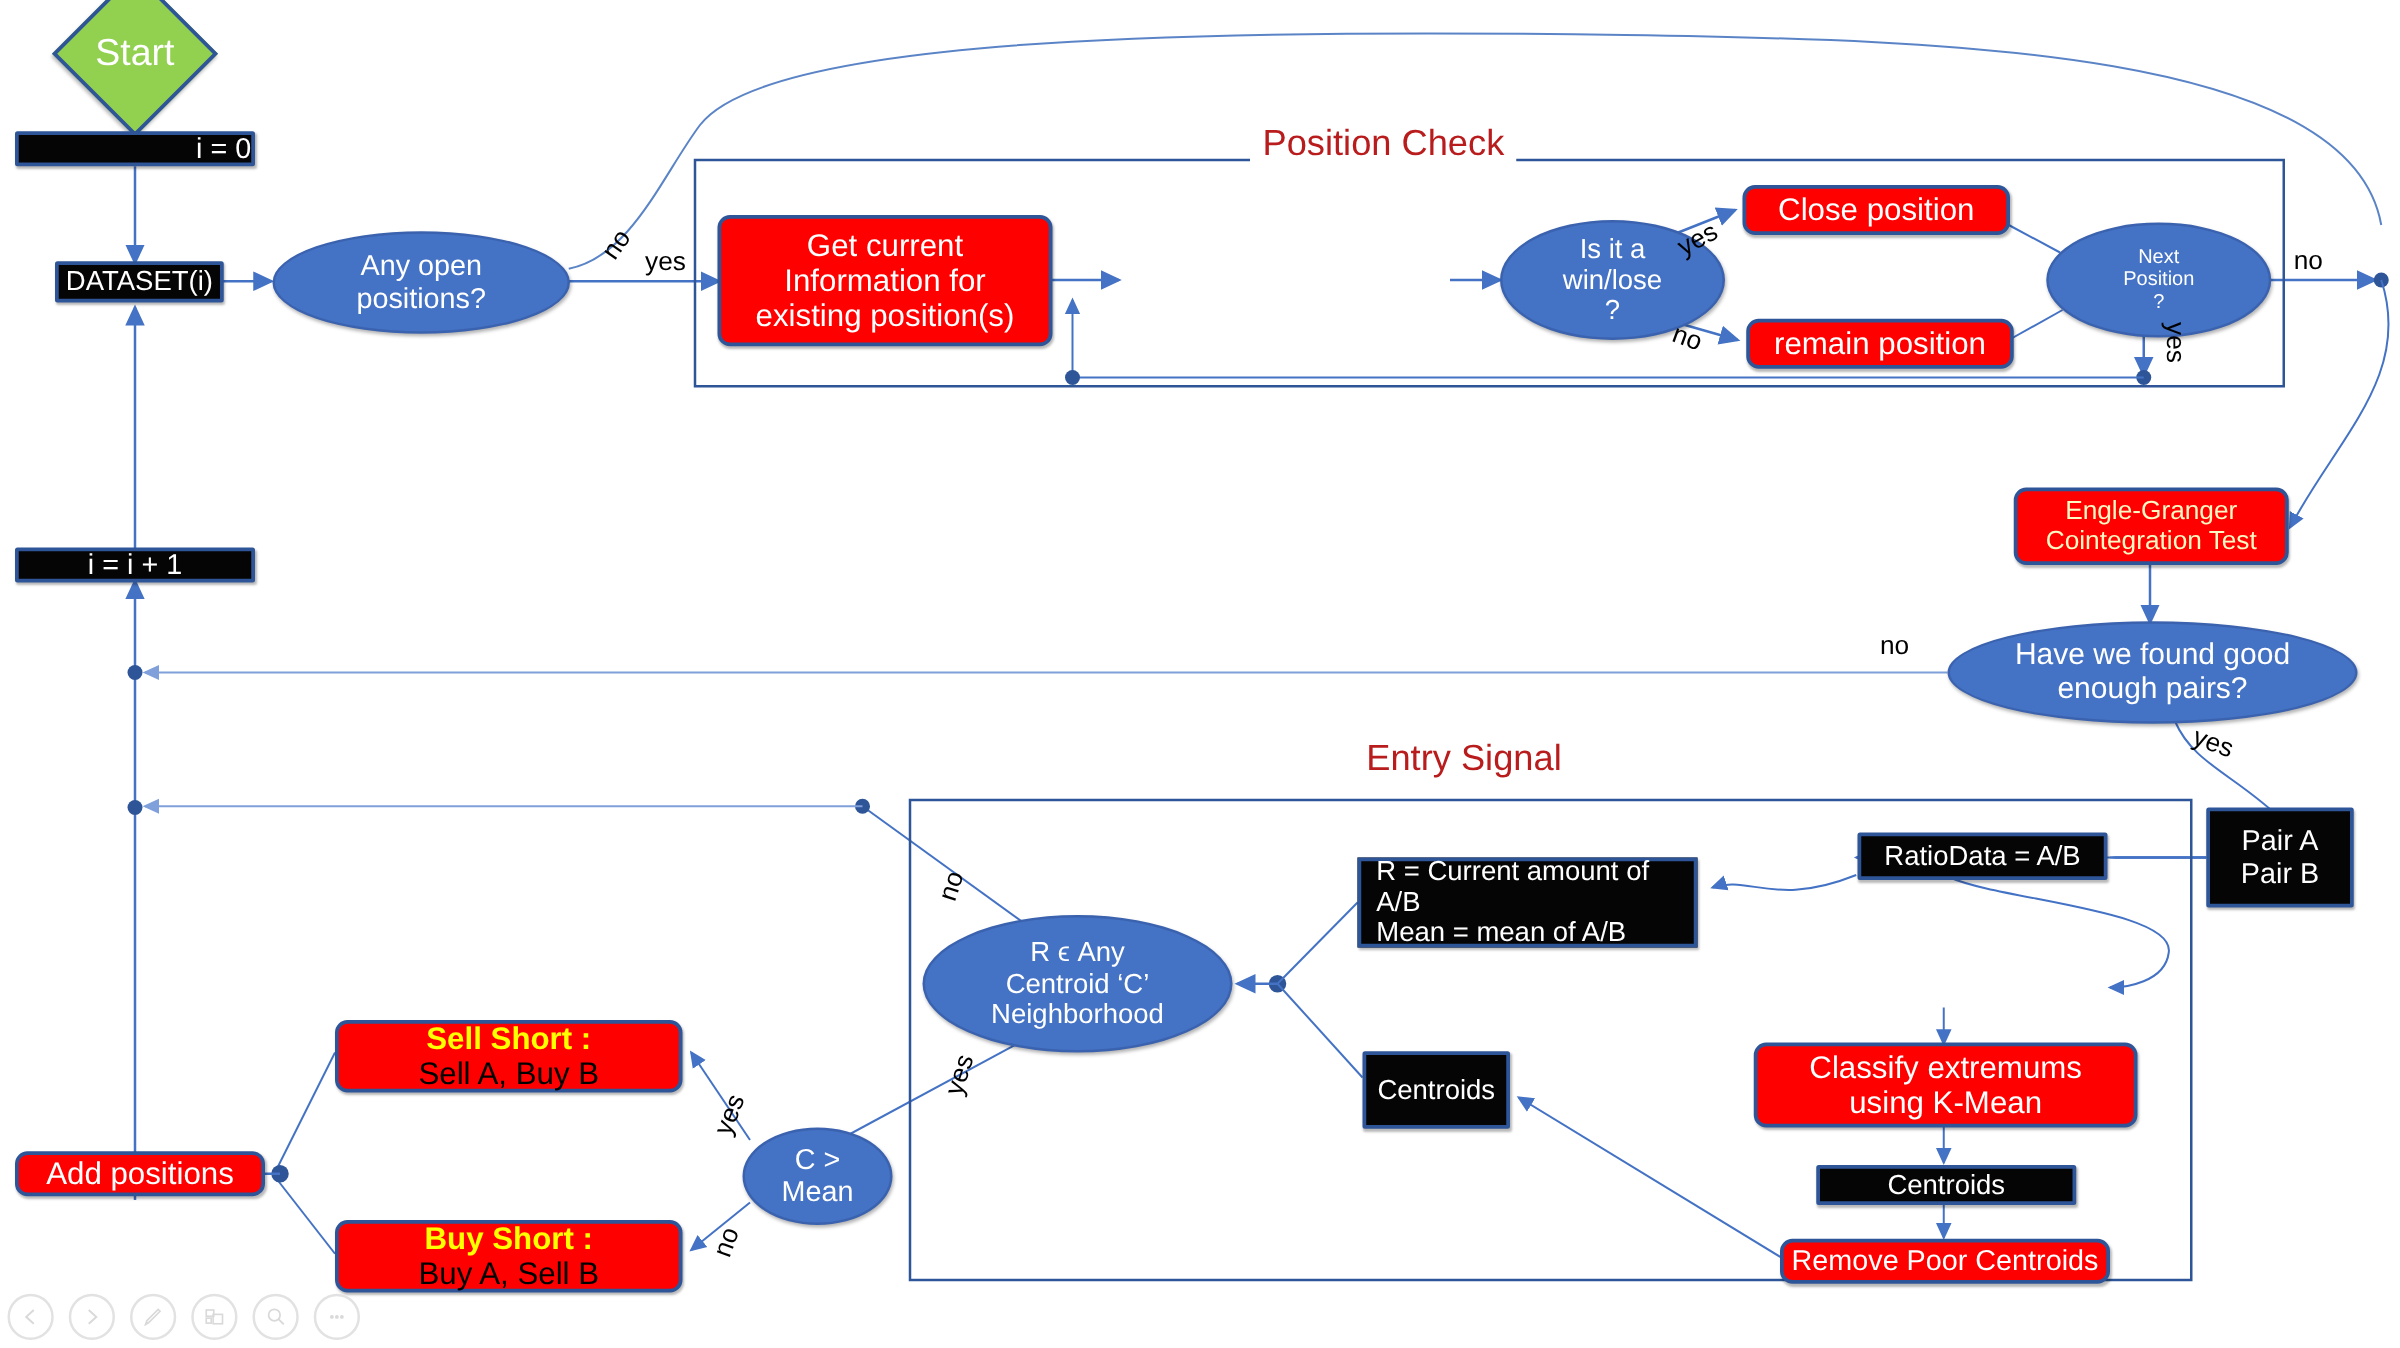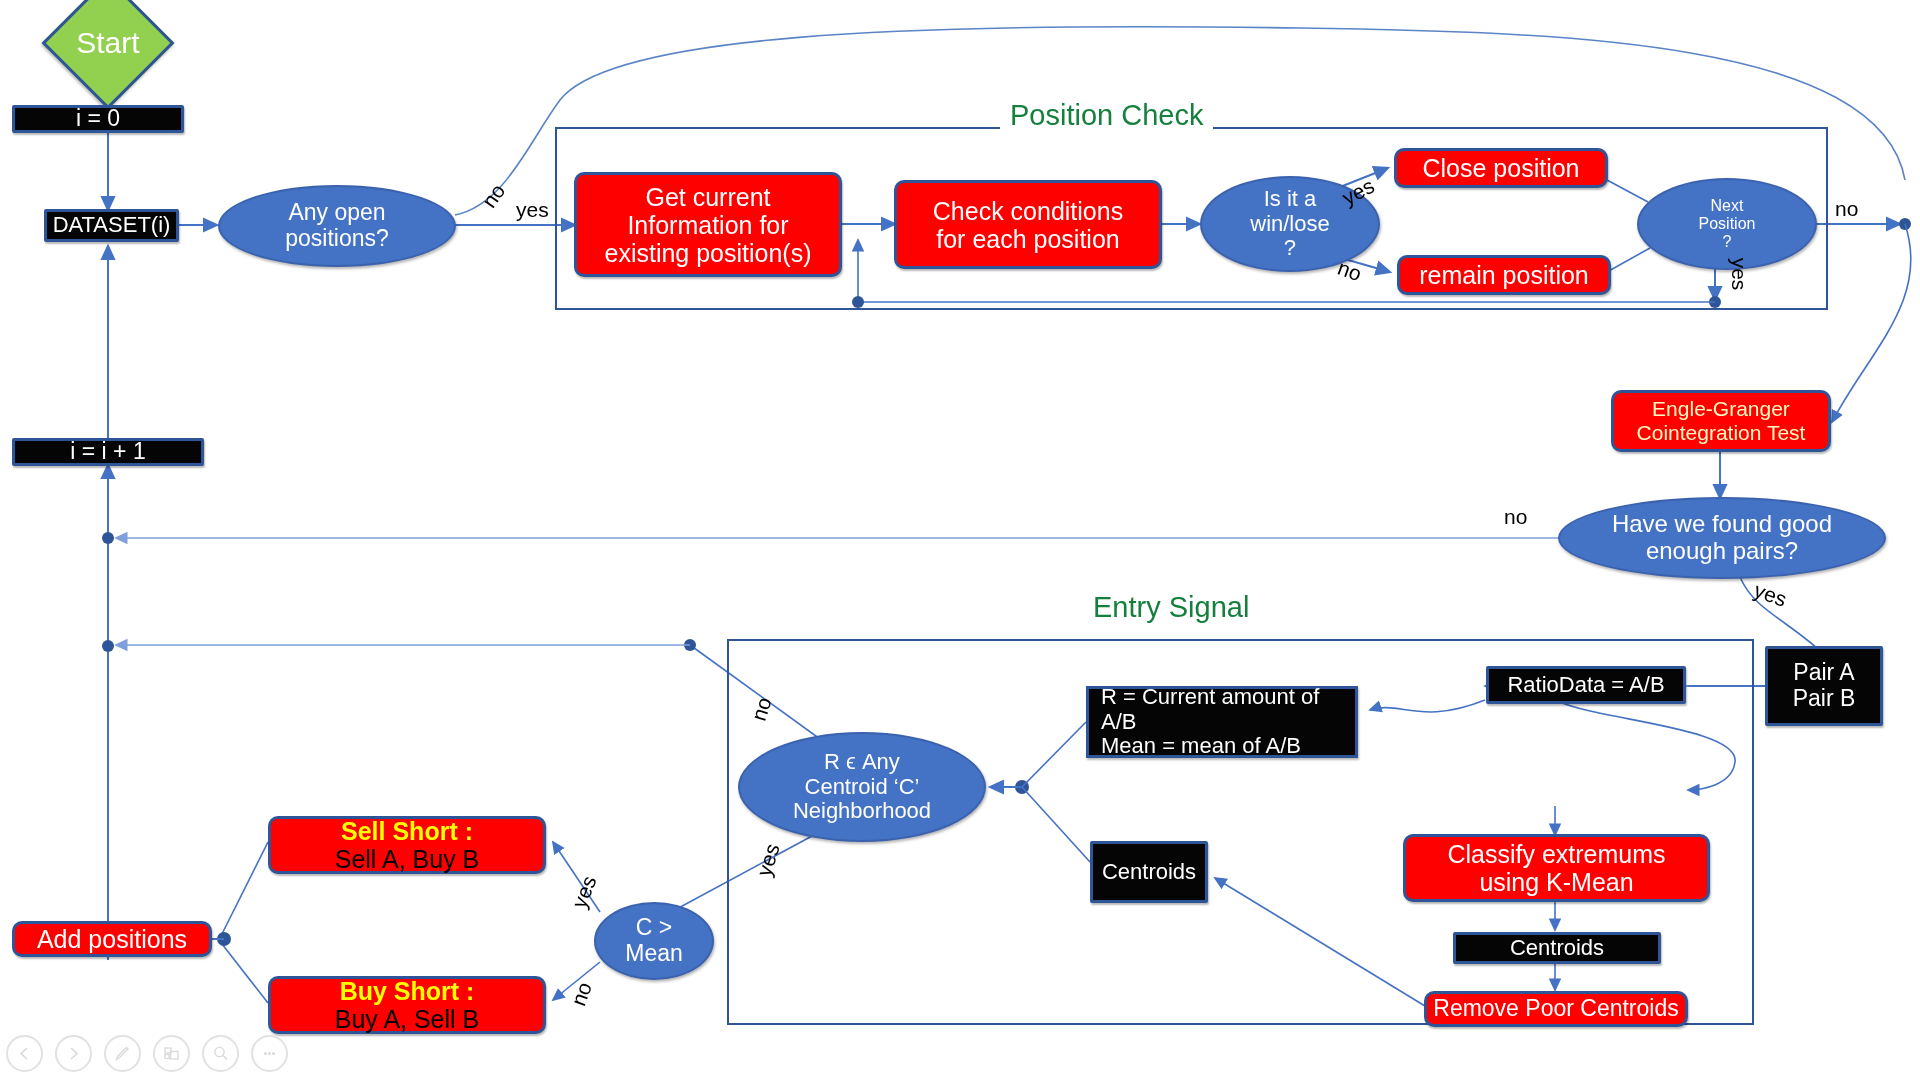--- a/index.html
+++ b/index.html
@@ -18,21 +18,21 @@
               font-size:23px;box-shadow:1px 2px 2px rgba(0,0,0,.28);}
   .rect-black.sq{border-radius:2px;}
   .ellipse{background:#4472C4;color:#ffffff;border:2px solid #3A62AE;border-radius:50%;
            font-size:23px;box-shadow:1px 2px 3px rgba(0,0,0,.30);}
   .diamond{background:#92D050;border:3px solid #2E5597;color:#ffffff;font-size:30px;
            transform:rotate(45deg);box-shadow:1px 2px 3px rgba(0,0,0,.28);}
   .diamond > span{transform:rotate(-45deg);display:block;}
 
   
   .group-box{position:absolute;box-sizing:border-box;border:2px solid #2E5597;background:transparent;}
-  .group-title{position:absolute;font-size:29px;color:#15803d;background:#fff;padding:0 10px;white-space:nowrap;}
+  .group-title{position:absolute;font-size:29px;color:#b91c1c;background:#fff;padding:0 10px;white-space:nowrap;}
 
   
   .elabel{position:absolute;font-size:21px;color:#000;white-space:nowrap;}
 
   
   .rect-black.left{justify-content:flex-start;text-align:left;padding-left:12px;font-size:22px;}
 
   
   .ttl{color:#FFFF00;font-weight:bold;}
   .sub{color:#000000;}
@@ -154,21 +154,21 @@
   <div class="group-box" style="left:555px;top:127px;width:1273px;height:183px;"></div>
   <div class="group-title" style="left:1000px;top:99px;">Position Check</div>
 
   <div class="group-box" style="left:727px;top:639px;width:1027px;height:386px;"></div>
   <div class="group-title" style="left:1083px;top:591px;">Entry Signal</div>
 
   <div class="node diamond" style="left:61px;top:-4px;width:94px;height:94px;">
     <span>Start</span>
   </div>
 
-  <div class="node rect-black sq" style="left:12px;top:105px;width:172px;height:28px;">
+  <div class="node rect-black sq" style="left:12px;top:105px;width:192px;height:28px;justify-content:flex-end;">
     <span>i = 0</span>
   </div>
 
   <div class="node rect-black sq" style="left:44px;top:209px;width:135px;height:33px;font-size:22px;">
     <span>DATASET(i)</span>
   </div>
 
   <div class="node rect-black sq" style="left:12px;top:438px;width:192px;height:28px;align-items:center;">
     <span>i = i + 1</span>
   </div>
@@ -177,24 +177,20 @@
     <span class="mline" style="white-space:pre-line;">Any open
 positions?</span>
   </div>
 
   <div class="node rect-red" style="left:574px;top:172px;width:268px;height:105px;">
     <span style="white-space:pre-line;">Get current
 Information for
 existing position(s)</span>
   </div>
 
-  <div class="node rect-red" style="left:894px;top:180px;width:268px;height:89px;">
-    <span style="white-space:pre-line;">Check conditions
-for each position</span>
-  </div>
 
   <div class="node ellipse" style="left:1200px;top:176px;width:180px;height:96px;font-size:22px;">
     <span style="white-space:pre-line;">Is it a
 win/lose
 ?</span>
   </div>
 
   <div class="node rect-red" style="left:1394px;top:148px;width:214px;height:40px;">
     <span>Close position</span>
   </div>

